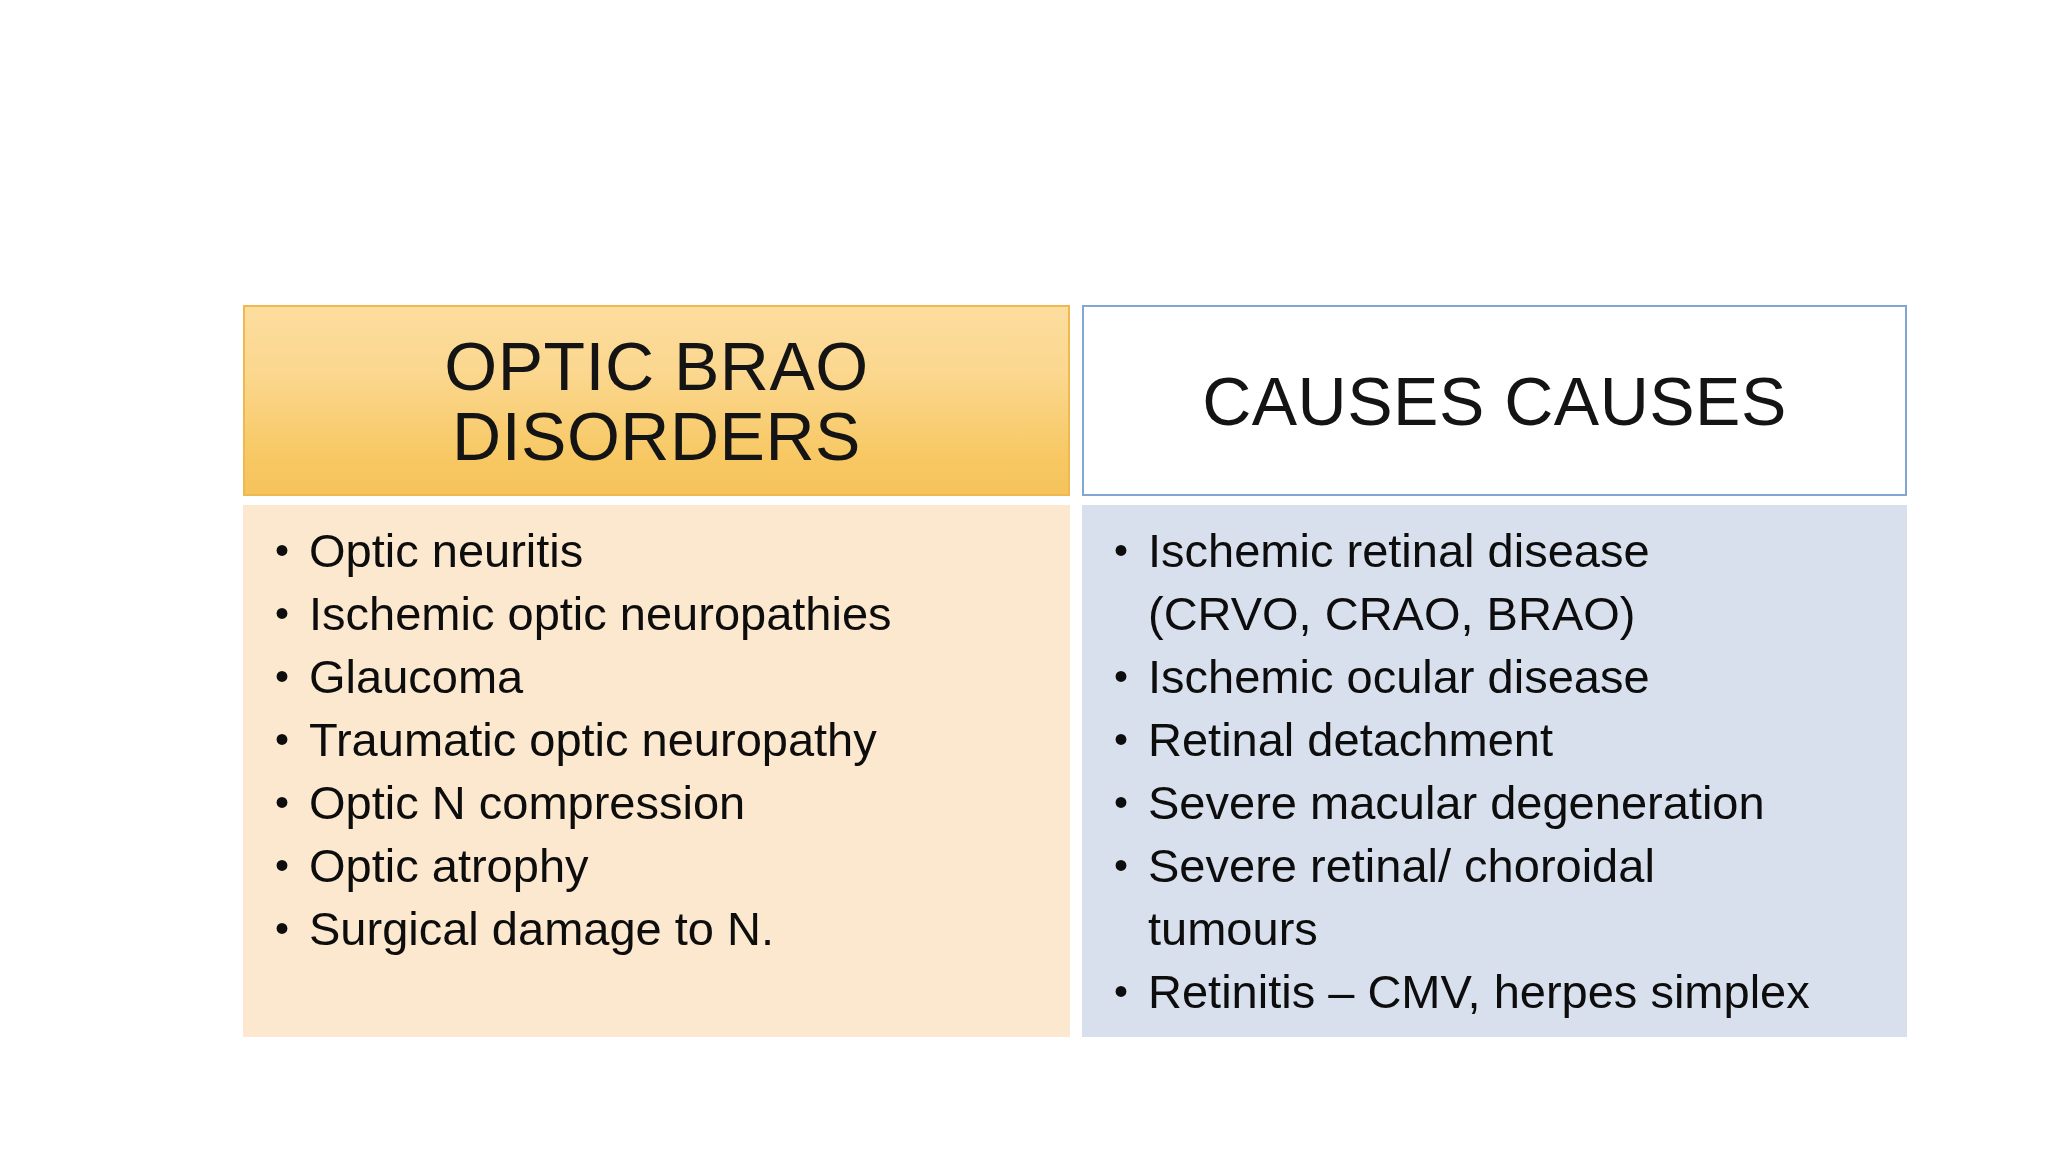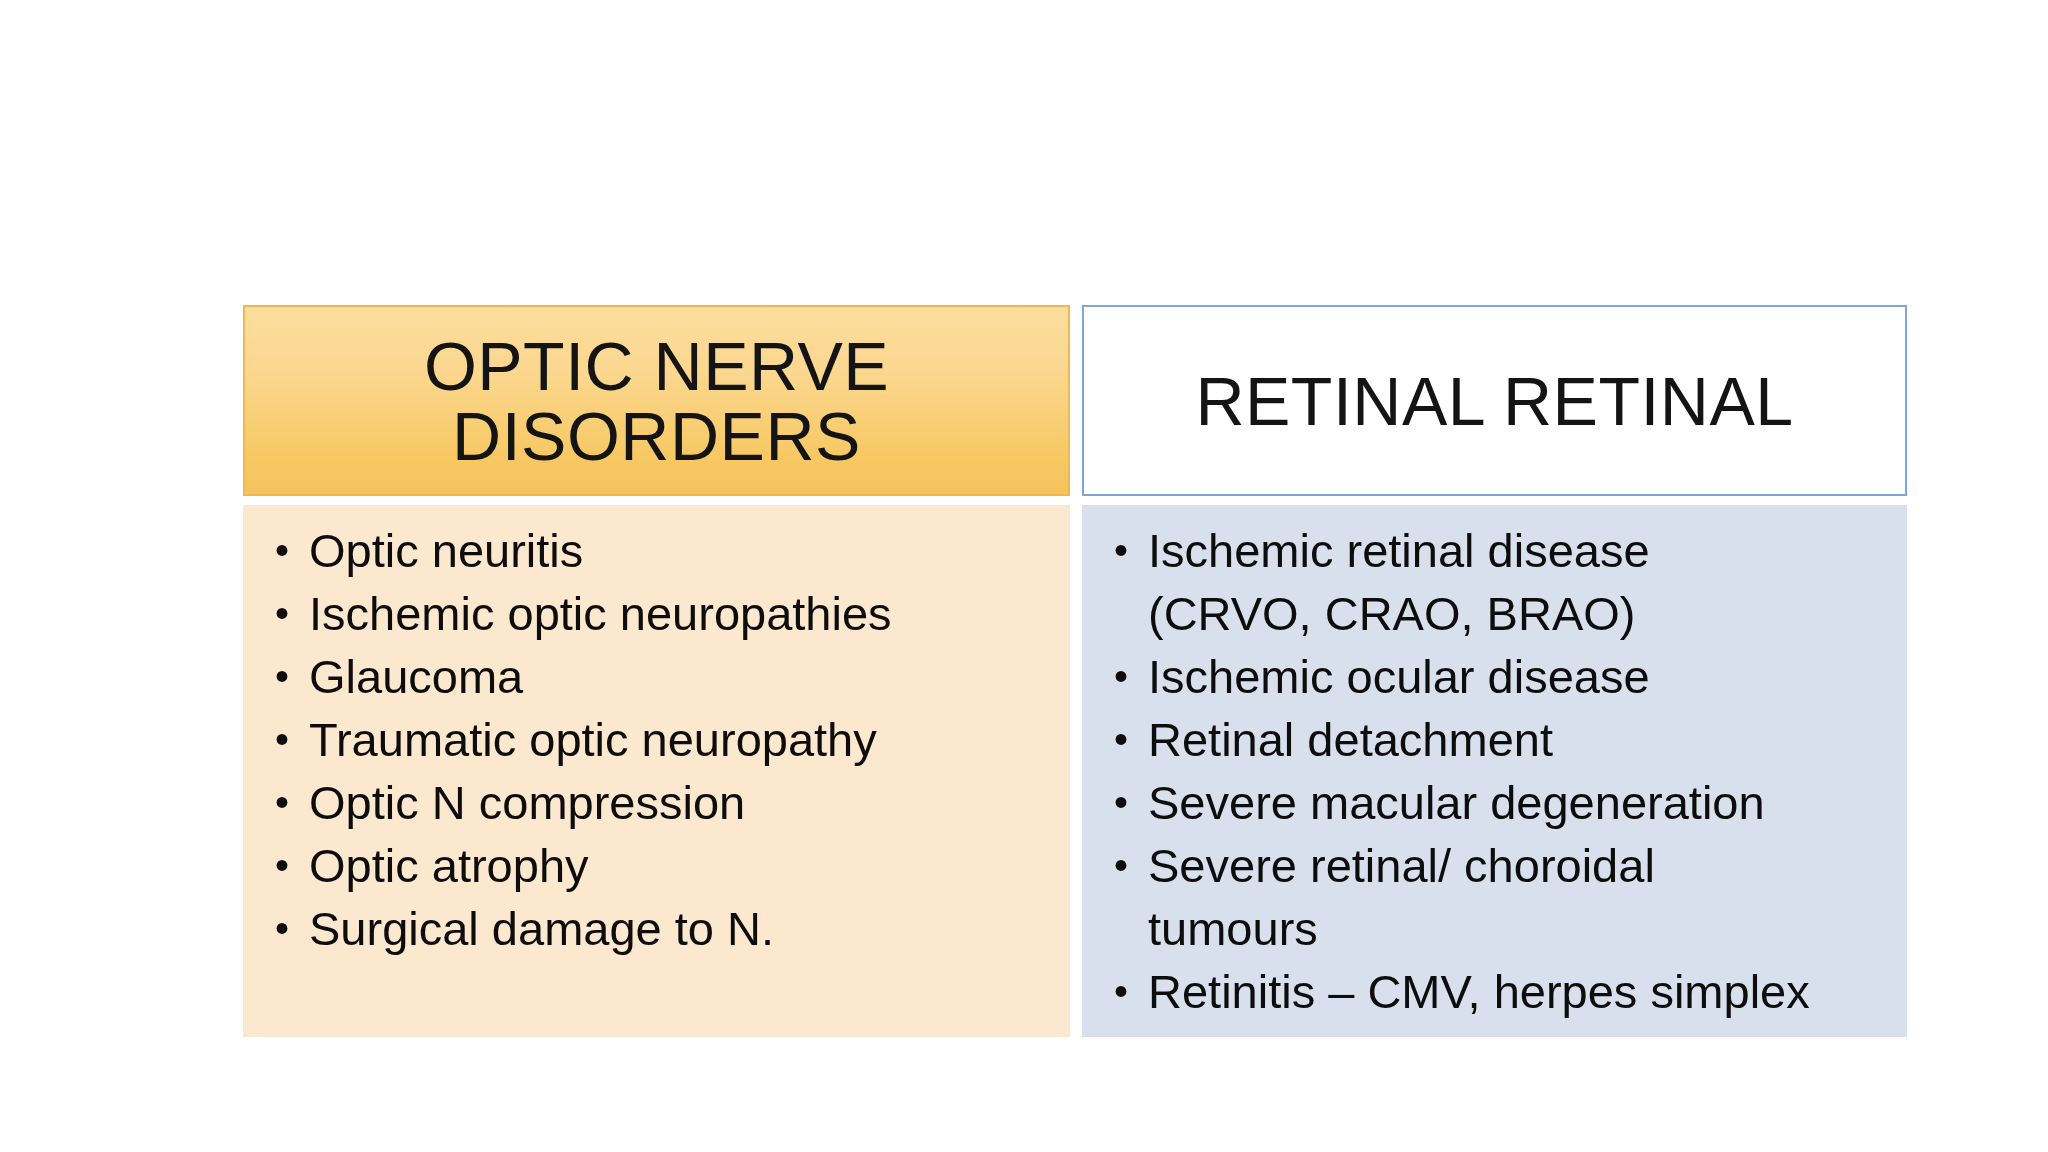--- a/index.html
+++ b/index.html
@@ -77,36 +77,36 @@
     top: 0;
     font-size: 40px;
   }
 </style>
 </head>
 <body>
 
 <div class="slide">
 
   <section class="column left">
-    <div class="header-box gold">OPTIC NERVE DISORDERS</div>
+    <div class="header-box gold">OPTIC BRAO DISORDERS</div>
     <div class="body-box peach">
       <ul class="bullets">
           <li><span class="bullet-glyph">•</span>Optic neuritis</li>
           <li><span class="bullet-glyph">•</span>Ischemic optic neuropathies</li>
           <li><span class="bullet-glyph">•</span>Glaucoma</li>
           <li><span class="bullet-glyph">•</span>Traumatic optic neuropathy</li>
           <li><span class="bullet-glyph">•</span>Optic N compression</li>
           <li><span class="bullet-glyph">•</span>Optic atrophy</li>
           <li><span class="bullet-glyph">•</span>Surgical damage to N.</li>
         </ul>
     </div>
   </section>
 
   <section class="column right">
-    <div class="header-box blue">RETINAL RETINAL</div>
+    <div class="header-box blue">CAUSES CAUSES</div>
     <div class="body-box bluegrey">
       <ul class="bullets">
           <li><span class="bullet-glyph">•</span>Ischemic retinal disease<br>(CRVO, CRAO, BRAO)</li>
           <li><span class="bullet-glyph">•</span>Ischemic ocular disease</li>
           <li><span class="bullet-glyph">•</span>Retinal detachment</li>
           <li><span class="bullet-glyph">•</span>Severe macular degeneration</li>
           <li><span class="bullet-glyph">•</span>Severe retinal/ choroidal<br>tumours</li>
           <li><span class="bullet-glyph">•</span>Retinitis – CMV, herpes simplex</li>
         </ul>
     </div>

